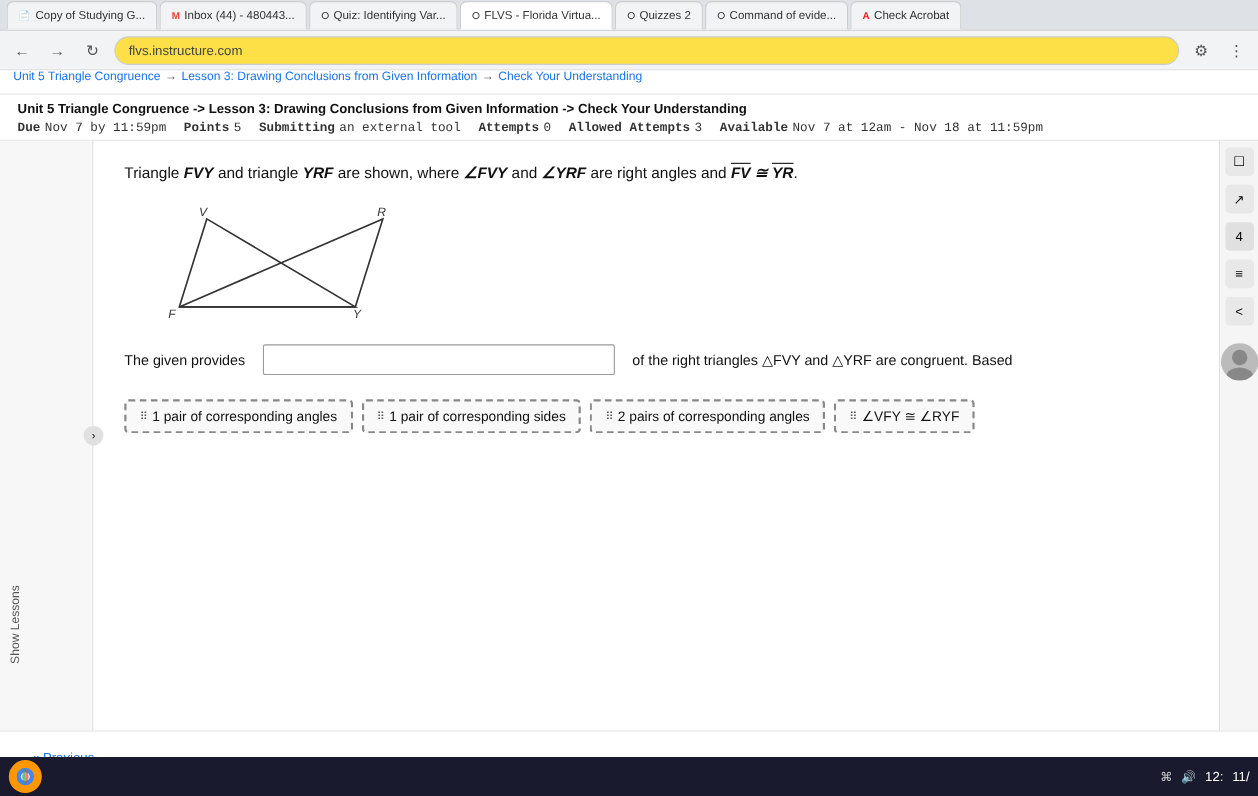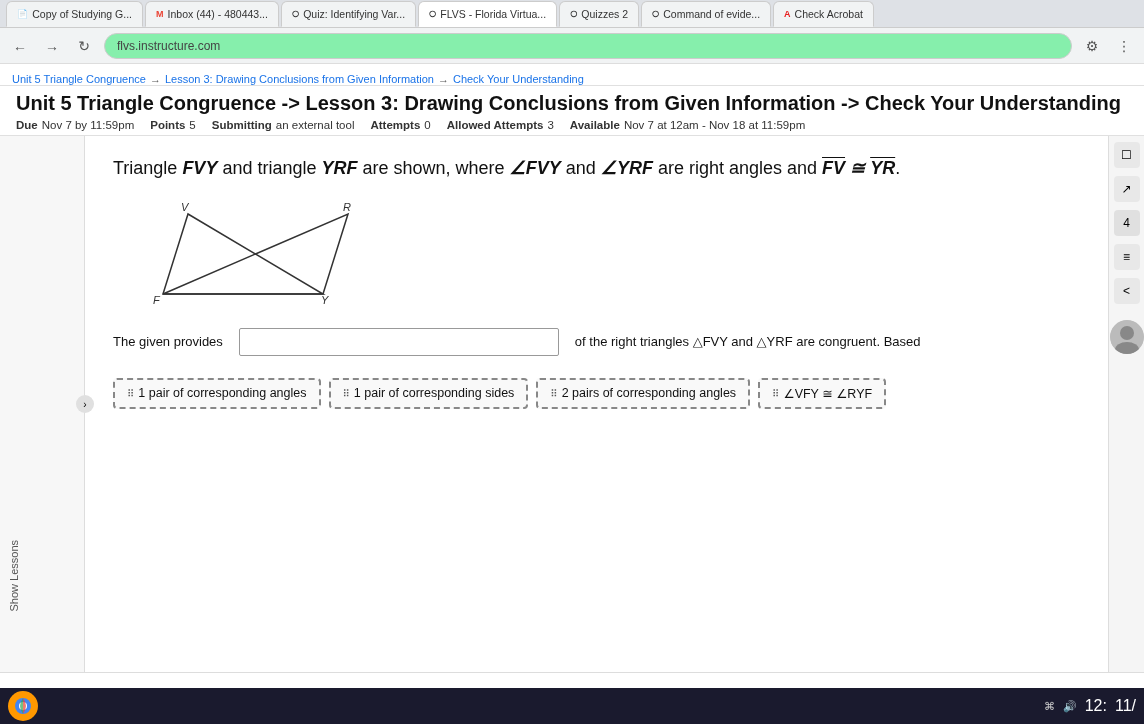--- a/index.html
+++ b/index.html
@@ -60,50 +60,50 @@
       border-bottom: 1px solid #f1f3f4;
     }
     .c-tab.active-tab { background: #fff; border-bottom: 1px solid #fff; }
     .c-tab-icon { font-size: 9px; }
 
     
     .breadcrumb-bar {
       background: #fff;
       height: 22px;
       display: flex;
-      align-items: flex-end;
+      align-items: flex-start;
       padding: 0 12px;
       font-size: 11px;
       color: #1a73e8;
       border-bottom: 1px solid #e0e0e0;
       gap: 4px;
     }
     .breadcrumb-bar span { color: #555; }
     .breadcrumb-bar a { color: #1a73e8; text-decoration: none; }
 
     
     .page-header {
       background: #fff;
       padding: 6px 16px 4px 16px;
       border-bottom: 1px solid #e0e0e0;
     }
     .page-title {
-      font-size: 20px;
+      font-size: 12px;
       font-weight: bold;
       color: #111;
       margin-bottom: 4px;
     }
     .meta-bar {
       display: flex;
       gap: 16px;
       font-size: 11.5px;
       color: #333;
       align-items: center;
     }
-    .meta-bar span { display: flex; gap: 4px; align-items: center; }
+    .meta-bar span { display: flex; gap: 4px; align-items: center; font-family: Liberation Mono, monospace; }
     .meta-label { font-weight: 600; }
 
     
     .main-layout {
       display: flex;
       height: calc(724px - 28px - 36px - 22px - 70px - 32px);
     }
 
     
     .sidebar {
@@ -171,21 +171,21 @@
       background: #e8e8e8;
       display: flex;
       align-items: center;
       justify-content: center;
       font-size: 12px;
       cursor: pointer;
     }
 
     
     .problem-statement {
-      font-size: 18px;
+      font-size: 14px;
       color: #111;
       margin-bottom: 16px;
       line-height: 1.6;
     }
     .problem-statement em { font-style: italic; font-weight: bold; }
 
     
     .triangle-area {
       margin: 8px 0 16px 20px;
     }
@@ -279,21 +279,21 @@
       font-size: 14px;
     }
     .taskbar-right {
       margin-left: auto;
       display: flex;
       align-items: center;
       gap: 8px;
       color: #ccc;
       font-size: 11px;
     }
-    .taskbar-time { color: #fff; font-size: 16px; }
+    .taskbar-time { color: #fff; font-size: 12px; }
   </style>
 </head>
 <body>
 
 <div class="chrome-tabs">
   <div class="c-tab">
     <span class="c-tab-icon">📄</span>
     <span>Copy of Studying G...</span>
   </div>
   <div class="c-tab">
@@ -319,21 +319,21 @@
   <div class="c-tab">
     <span class="c-tab-icon" style="color:#e82020;font-weight:bold;">A</span>
     <span>Check Acrobat</span>
   </div>
 </div>
 
 <div class="address-bar">
   <button class="nav-btn">←</button>
   <button class="nav-btn">→</button>
   <button class="nav-btn">↻</button>
-  <div style="flex:1;background:#86efac;border:1px solid #ccc;border-radius:16px;height:26px;display:flex;align-items:center;padding:0 12px;font-size:12px;color:#444;">
+  <div style="flex:1;background:#fde047;border:1px solid #ccc;border-radius:16px;height:26px;display:flex;align-items:center;padding:0 12px;font-size:12px;color:#444;">
     flvs.instructure.com
   </div>
   <button class="nav-btn">⚙</button>
   <button class="nav-btn">⋮</button>
 </div>
 
 <div class="breadcrumb-bar">
   <a>Unit 5 Triangle Congruence</a>
   <span>→</span>
   <a>Lesson 3: Drawing Conclusions from Given Information</a>

